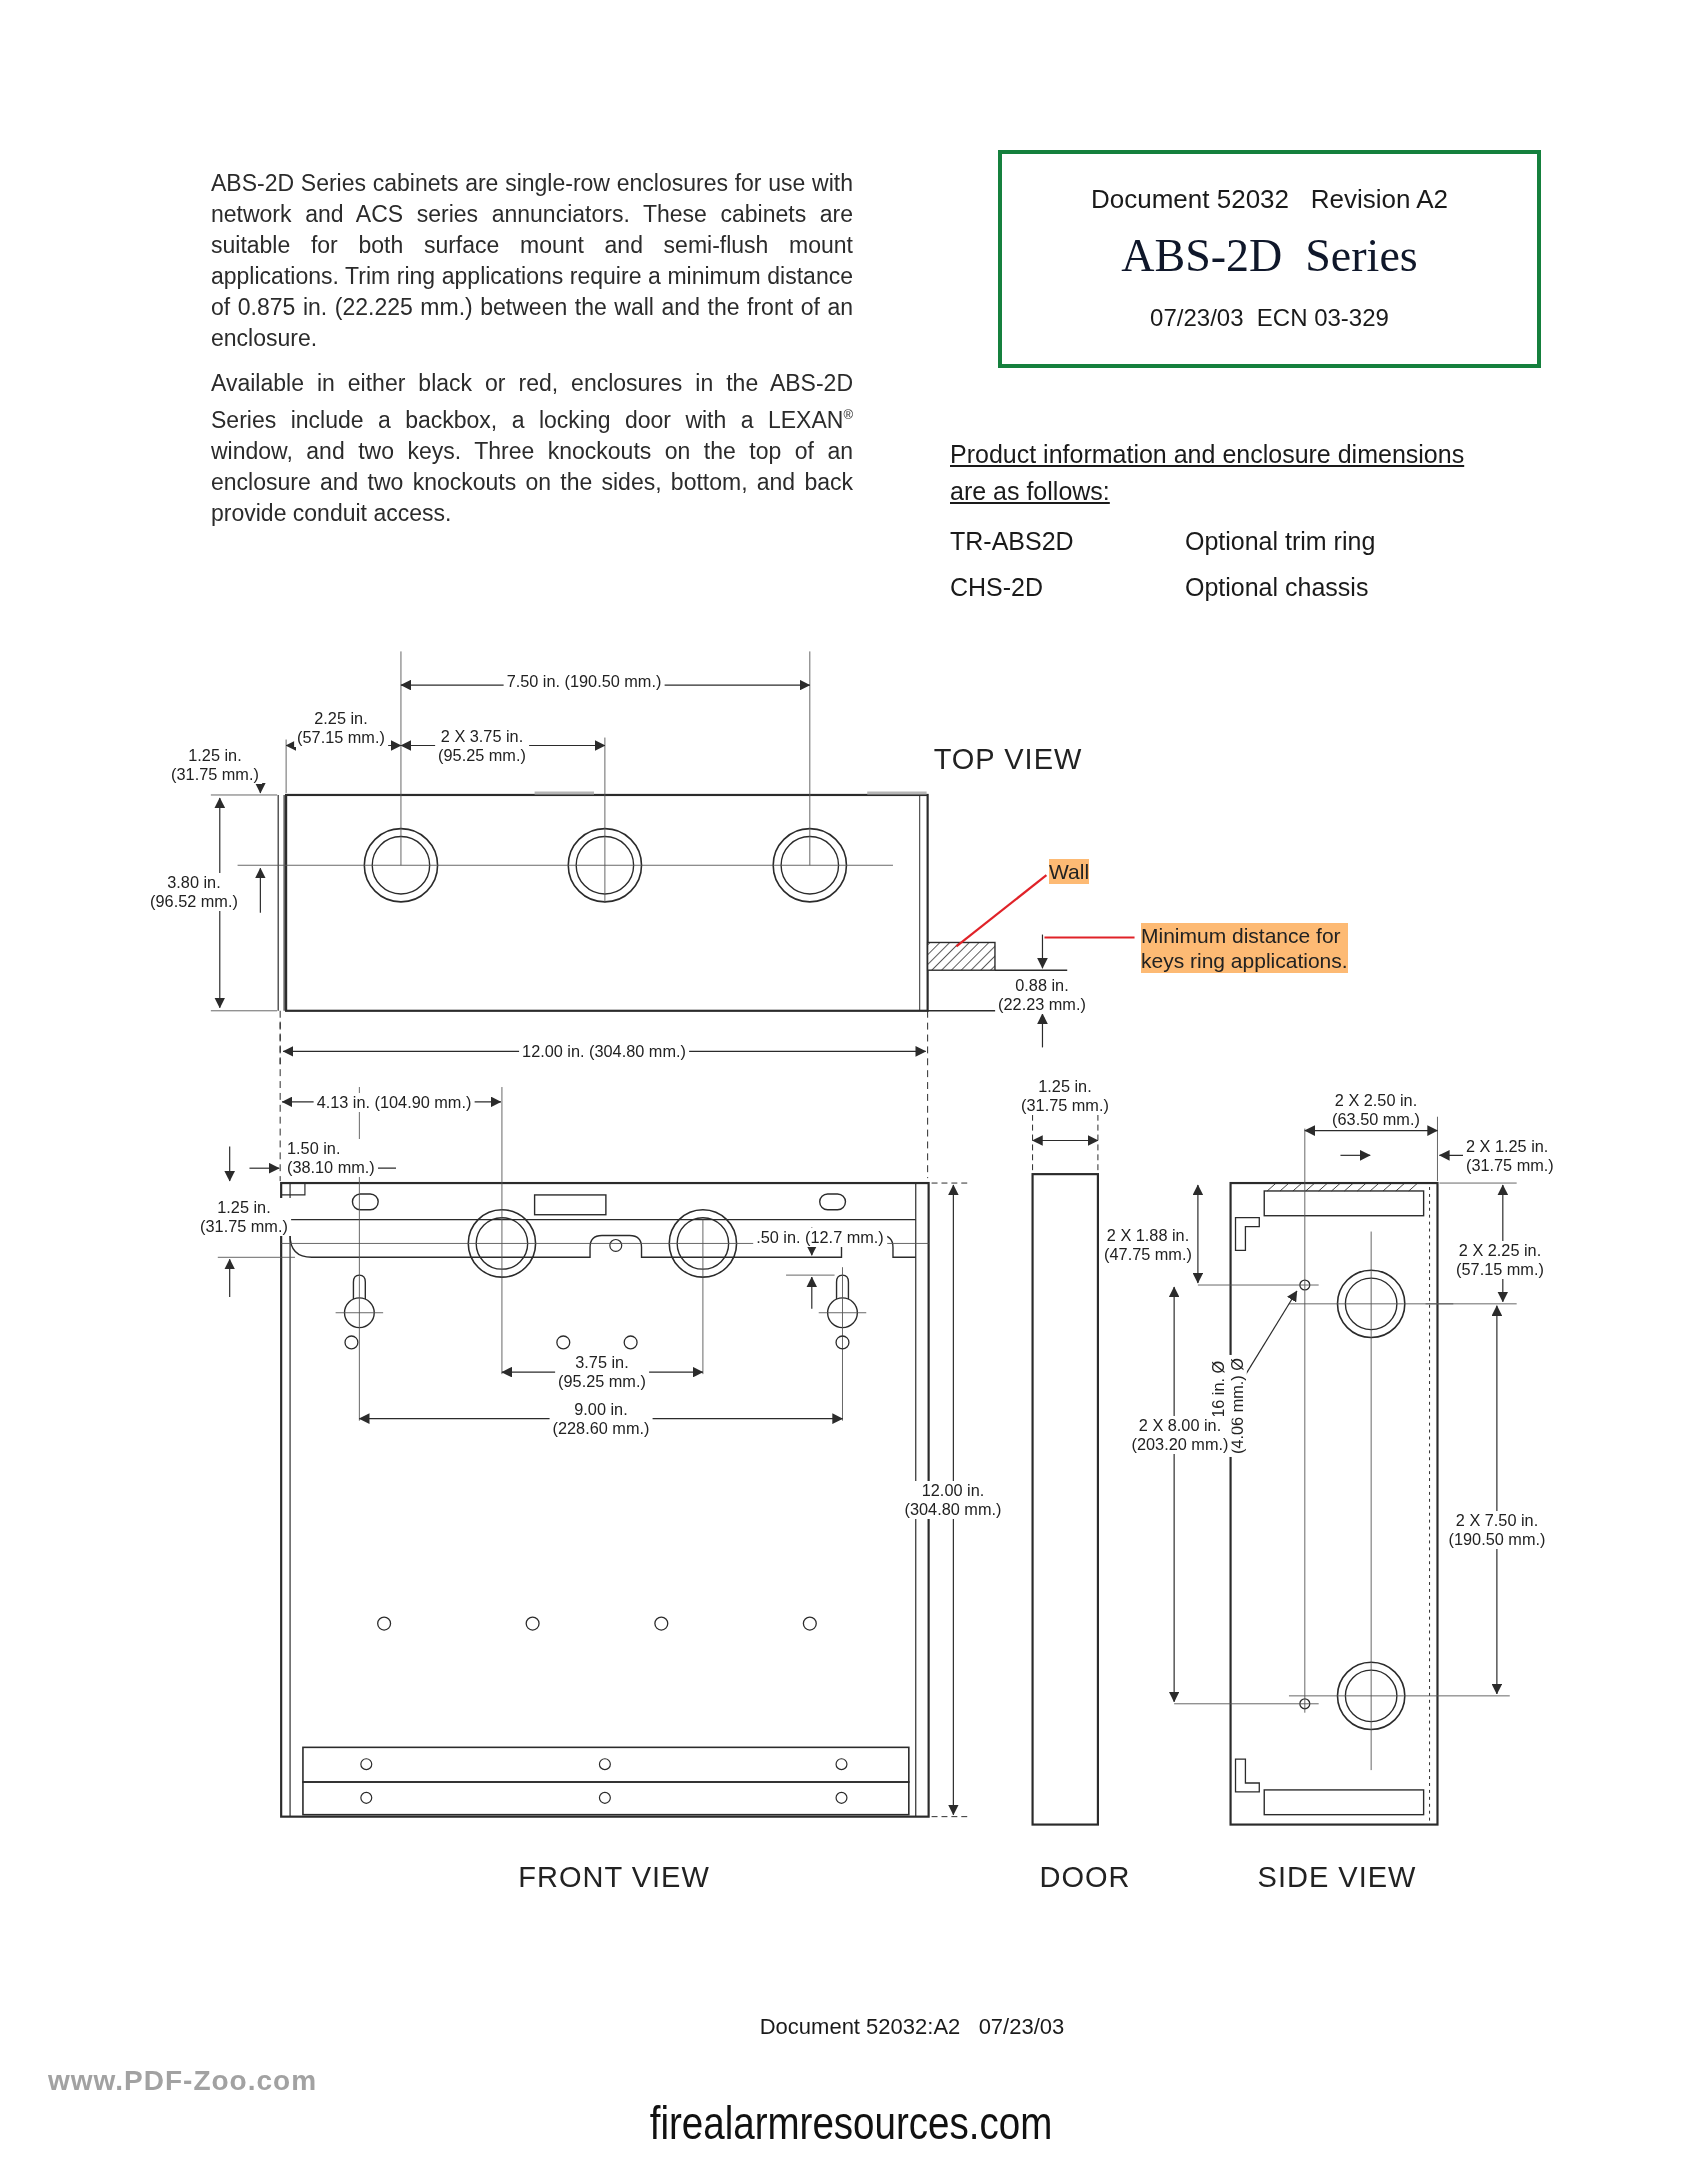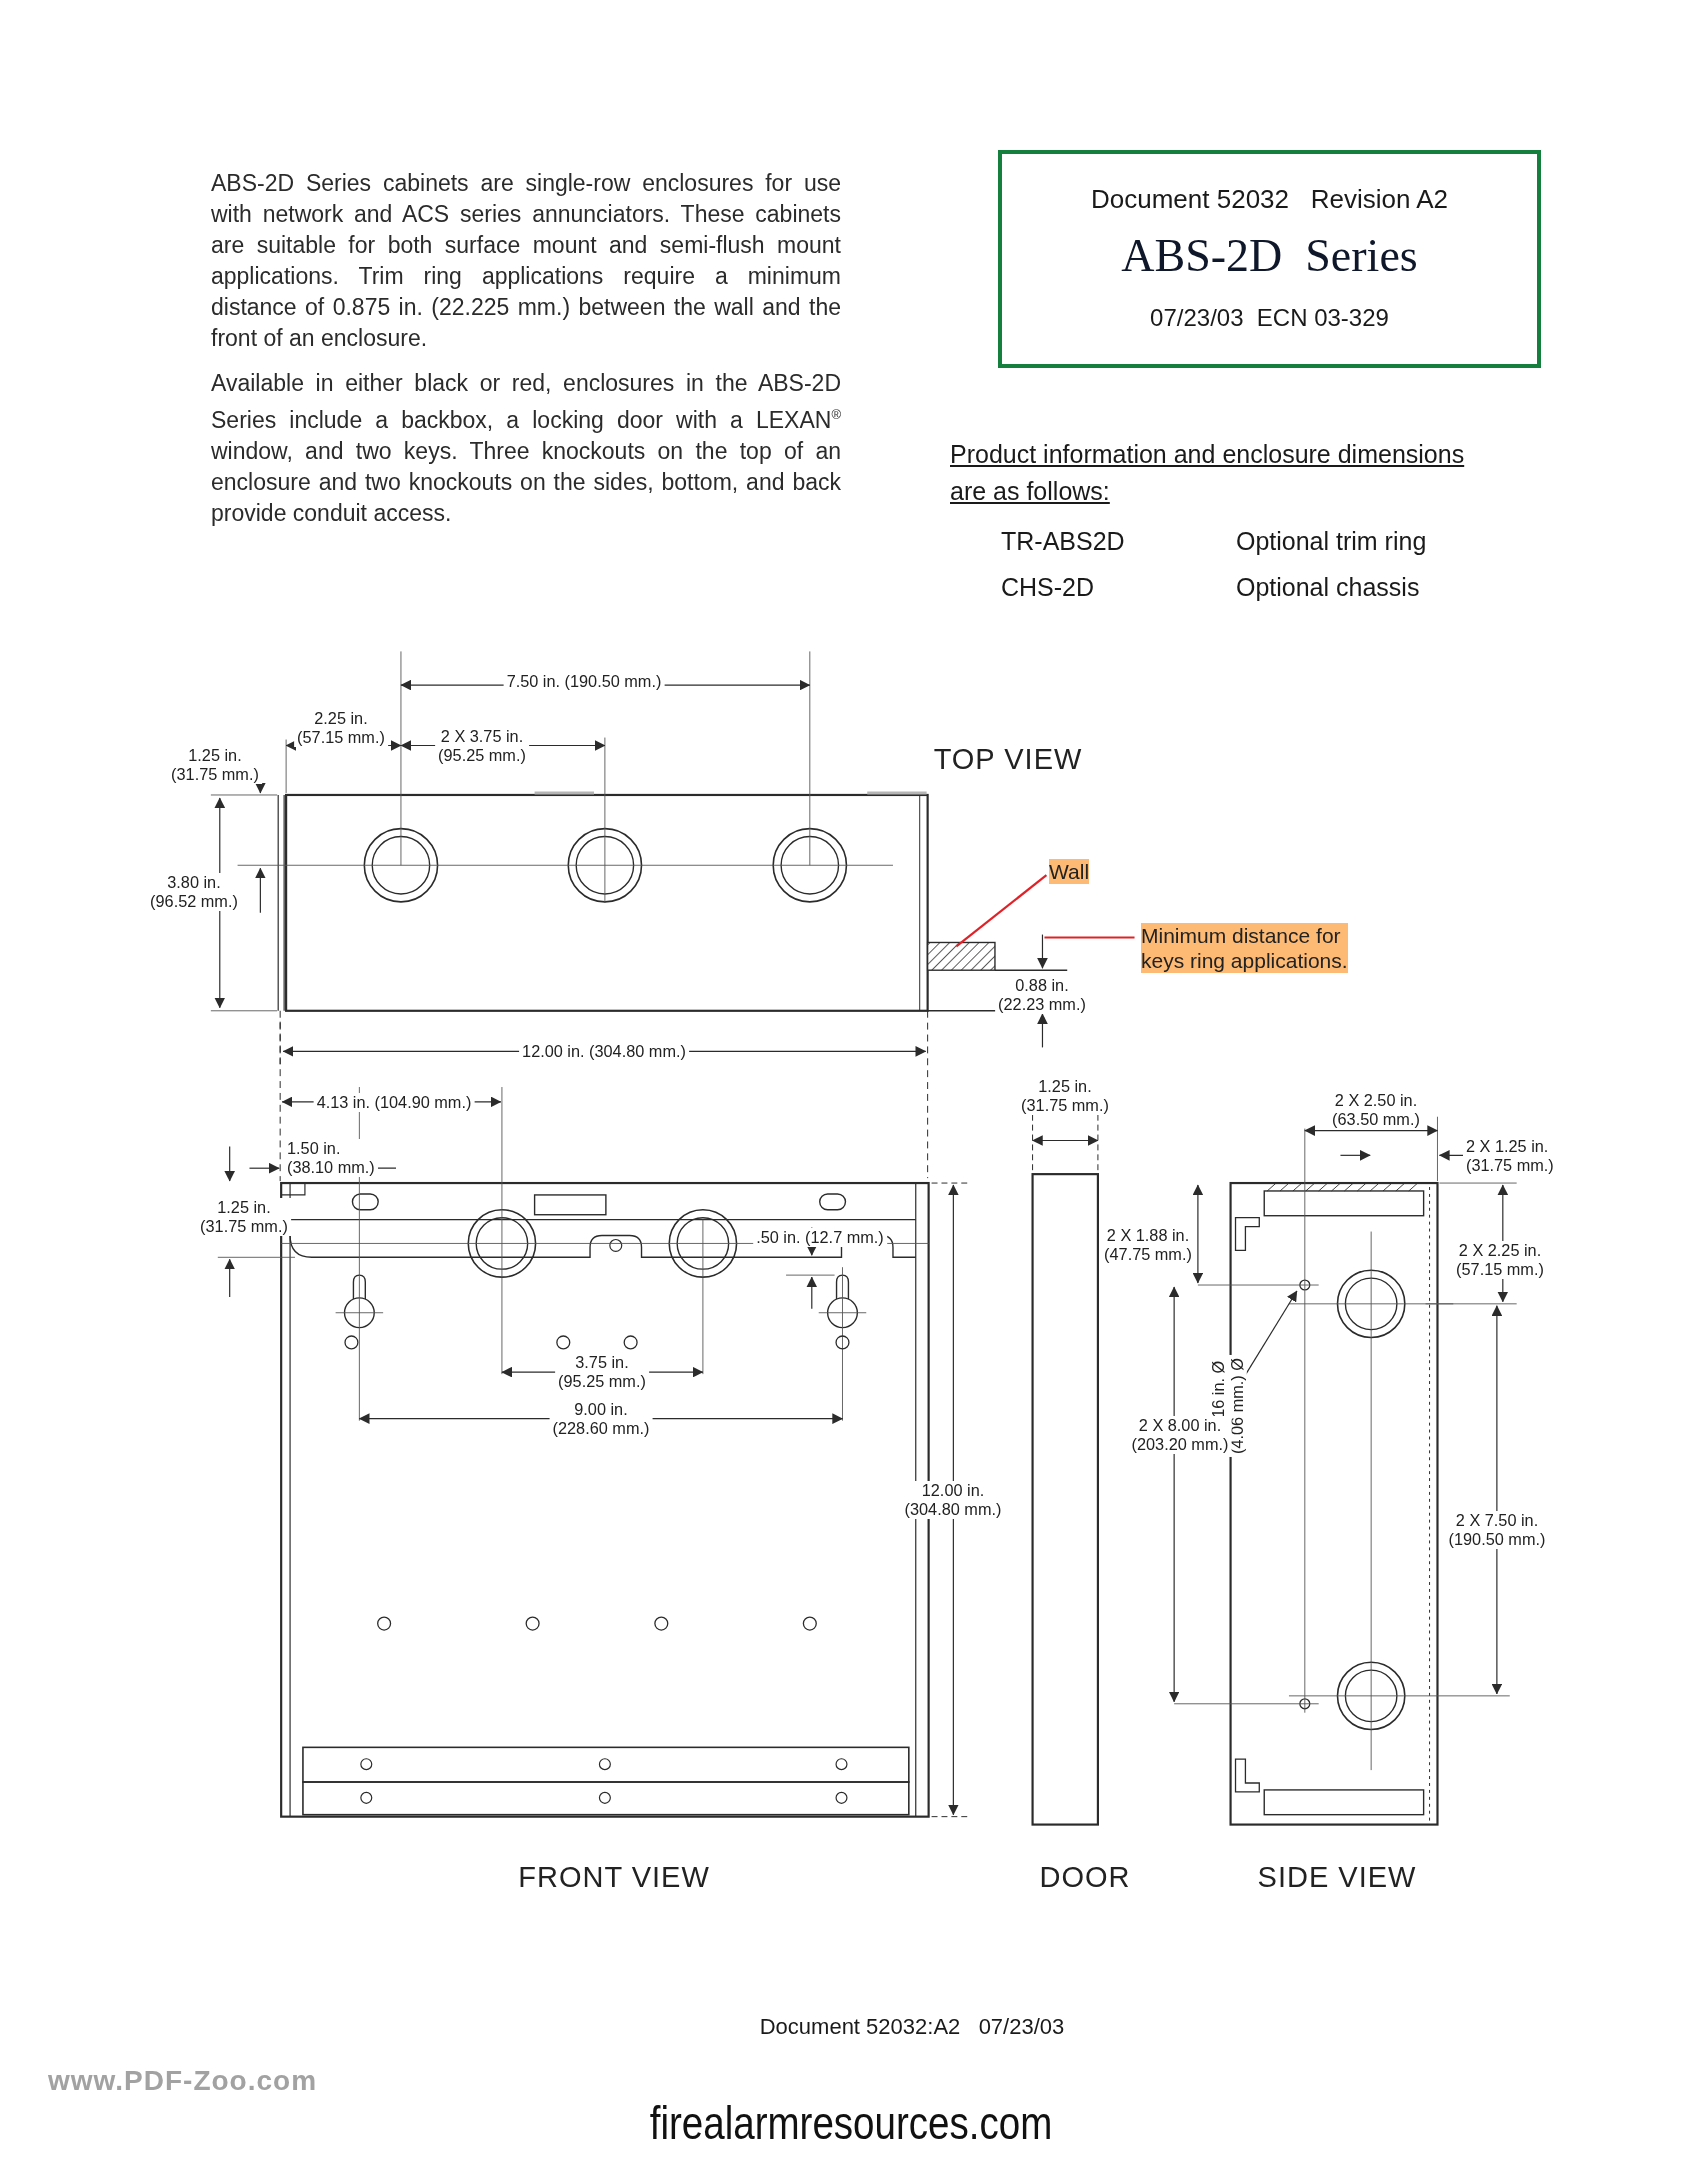--- a/index.html
+++ b/index.html
@@ -1,31 +1,31 @@
 <!DOCTYPE html>
 <html><head>
 <meta charset="utf-8">
 <style>
   html,body{margin:0;padding:0;background:#e8e8e8;}
   #page{position:relative;width:1683px;height:2178px;background:#ffffff;overflow:hidden;
         font-family:"Liberation Sans",sans-serif;color:#222;}
   
   .intro{position:absolute;left:211px;top:168px;width:642px;font-size:23px;line-height:31px;
          text-align:justify;color:#2b2b2b;}
-  .intro p{margin:0 12px 14px 0;}
+  .intro p{margin:0 0 14px 0;}
   sup{font-size:13px;}
   .titlebox{position:absolute;left:998px;top:150px;width:535px;height:210px;border:4px solid #15803d;
             text-align:center;white-space:pre;}
   .tb1{position:absolute;top:30px;width:100%;font-size:26px;color:#1a1a1a;}
   .tb2{position:absolute;top:75px;width:100%;font-size:46px;font-family:"Liberation Serif",serif;color:#0f172a;}
   .tb3{position:absolute;top:150px;width:100%;font-size:24px;color:#1a1a1a;}
   .prodinfo{position:absolute;left:950px;top:436px;font-size:25px;color:#1a1a1a;}
   .prodinfo .h{text-decoration:underline;line-height:37px;}
   .prow{margin-top:17px;}
-  .prow .model{display:inline-block;margin-left:51px;width:228px;}
+  .prow .model{display:inline-block;width:228px;}
   .prow .desc{display:inline-block;}
   
   .dim{position:absolute;font-size:16.3px;line-height:1.18;color:#222;background:#fff;
        padding:0 3px;text-align:center;transform:translateX(-50%);white-space:nowrap;}
   .dim.la{transform:none;text-align:left;}
   .dim.rot{transform:translate(-50%,-50%) rotate(-90deg);}
   .ann{position:absolute;font-size:21px;color:#222;background:#fdba74;line-height:25px;}
   .viewlab{position:absolute;font-size:29px;letter-spacing:1px;color:#222;transform:translateX(-50%);white-space:pre;}
   
   .footdoc{position:absolute;left:912px;top:2014px;transform:translateX(-50%);font-size:22px;color:#1a1a1a;white-space:pre;}

